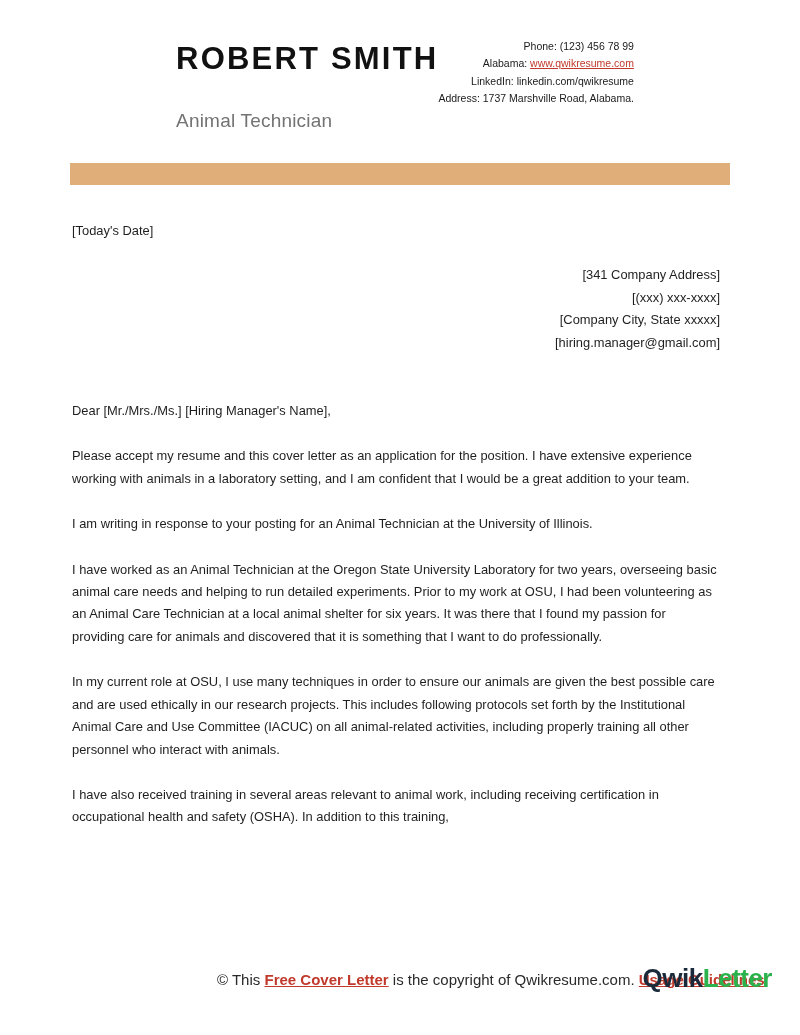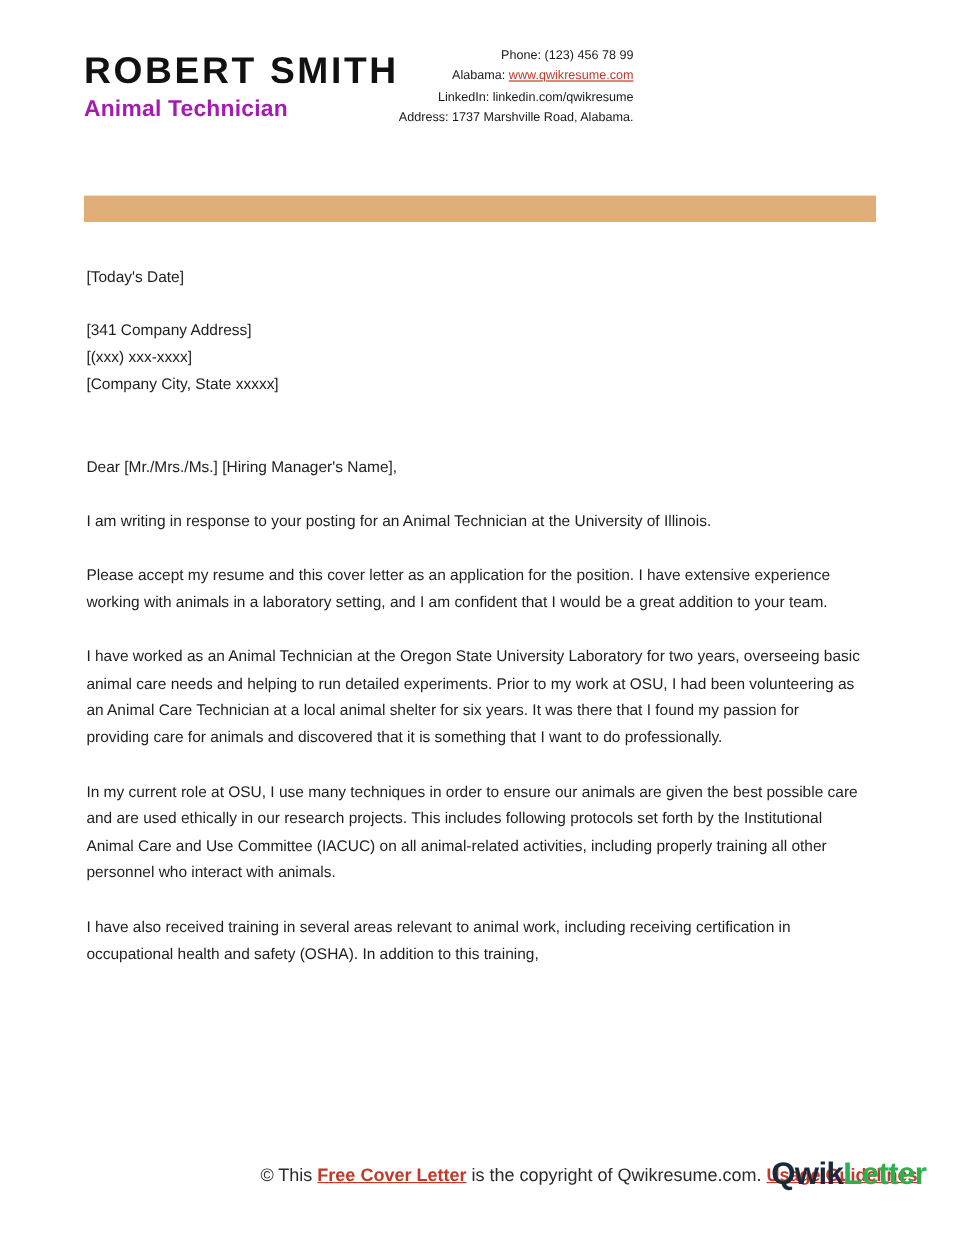--- a/index.html
+++ b/index.html
@@ -22,43 +22,43 @@
     background: #ffffff;
   }
 
   
   .header {
     position: absolute;
     top: 36px;
     left: 70px;
     right: 60px;
     display: flex;
-    justify-content: flex-start;
+    justify-content: center;
     align-items: flex-start;
   }
 
   .identity {
     padding-top: 6px;
   }
 
   .cand-name {
     font-size: 31px;
     font-weight: bold;
     letter-spacing: 2.2px;
     color: #111111;
     line-height: 1.1;
     margin: 0;
     white-space: nowrap;
   }
 
   .cand-title {
     font-size: 19px;
-    font-weight: bold;
-    color: #a21caf;
-    margin-top: 6px;
+    font-weight: normal;
+    color: #737373;
+    margin-top: 35px;
     letter-spacing: 0.2px;
     line-height: 1.1;
   }
 
   .contact {
     text-align: right;
     font-size: 10.5px;
     line-height: 17.3px;
     color: #1a1a1a;
     padding-top: 2px;
@@ -96,20 +96,21 @@
     line-height: 22.4px;
     color: #1f1f1f;
   }
 
   .date-line {
     margin: 0 0 22px 0;
   }
 
   .recipient {
     margin: 0 0 46px 0;
+    text-align: right;
   }
   .recipient div { }
 
   .salutation {
     margin: 0 0 23px 0;
   }
 
   .para {
     margin: 0 0 23px 0;
     text-align: left;
@@ -192,26 +193,27 @@
   <div class="accent-bar"></div>
 
   <div class="body-wrap">
 
     <div class="date-line">[Today's Date]</div>
 
     <div class="recipient">
       <div>[341 Company Address]</div>
       <div>[(xxx) xxx-xxxx]</div>
       <div>[Company City, State xxxxx]</div>
+      <div>[hiring.manager@gmail.com]</div>
     </div>
 
     <div class="salutation">Dear [Mr./Mrs./Ms.] [Hiring Manager's Name],</div>
 
+    <p class="para">Please accept my resume and this cover letter as an application for the position. I have extensive experience working with animals in a laboratory setting, and I am confident that I would be a great addition to your team.</p>
     <p class="para">I am writing in response to your posting for an Animal Technician at the University of Illinois.</p>
-    <p class="para">Please accept my resume and this cover letter as an application for the position. I have extensive experience working with animals in a laboratory setting, and I am confident that I would be a great addition to your team.</p>
     <p class="para">I have worked as an Animal Technician at the Oregon State University Laboratory for two years, overseeing basic animal care needs and helping to run detailed experiments. Prior to my work at OSU, I had been volunteering as an Animal Care Technician at a local animal shelter for six years. It was there that I found my passion for providing care for animals and discovered that it is something that I want to do professionally.</p>
     <p class="para">In my current role at OSU, I use many techniques in order to ensure our animals are given the best possible care and are used ethically in our research projects. This includes following protocols set forth by the Institutional Animal Care and Use Committee (IACUC) on all animal-related activities, including properly training all other personnel who interact with animals.</p>
     <p class="para">I have also received training in several areas relevant to animal work, including receiving certification in occupational health and safety (OSHA). In addition to this training,</p>
 
   </div>
 
   <div class="footer">
     <div class="footer-note">
       <span>© This </span><span class="footer-link">Free Cover Letter</span><span> is the copyright of Qwikresume.com. </span><span class="footer-link">Usage Guidelines</span>
     </div>

